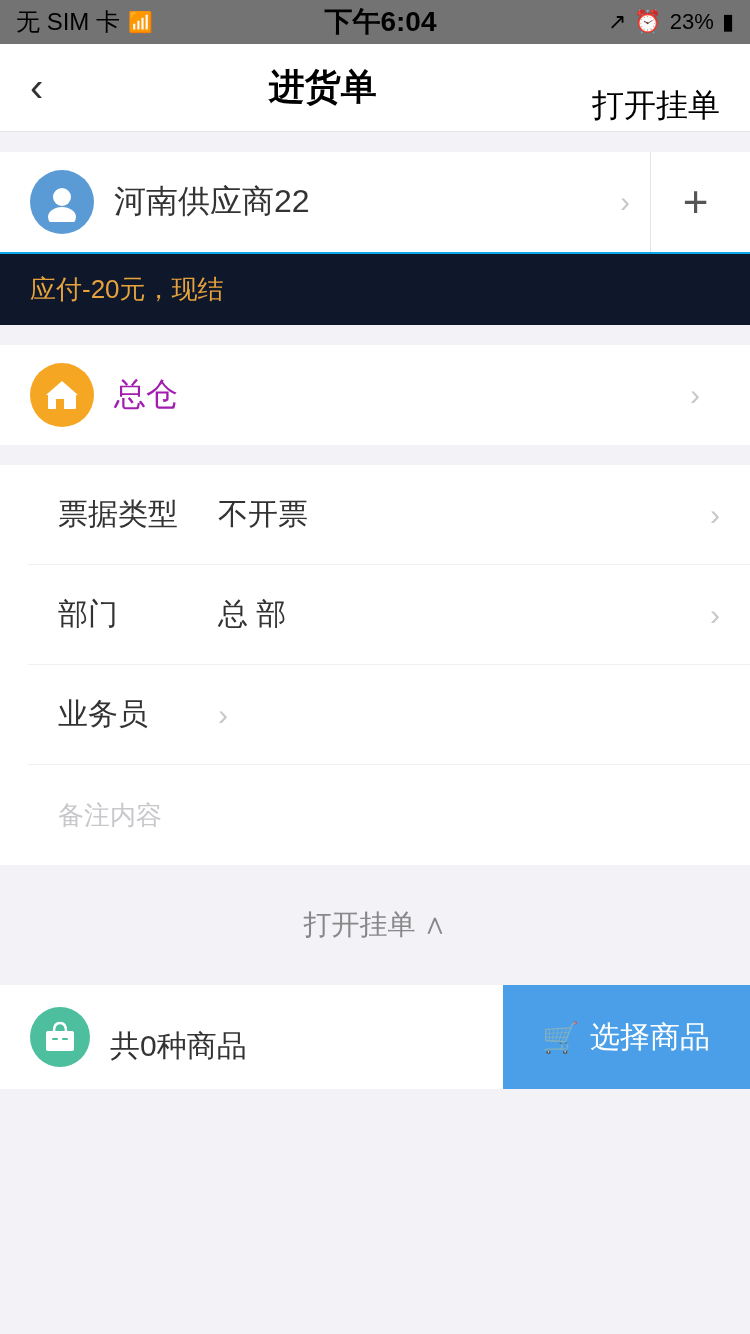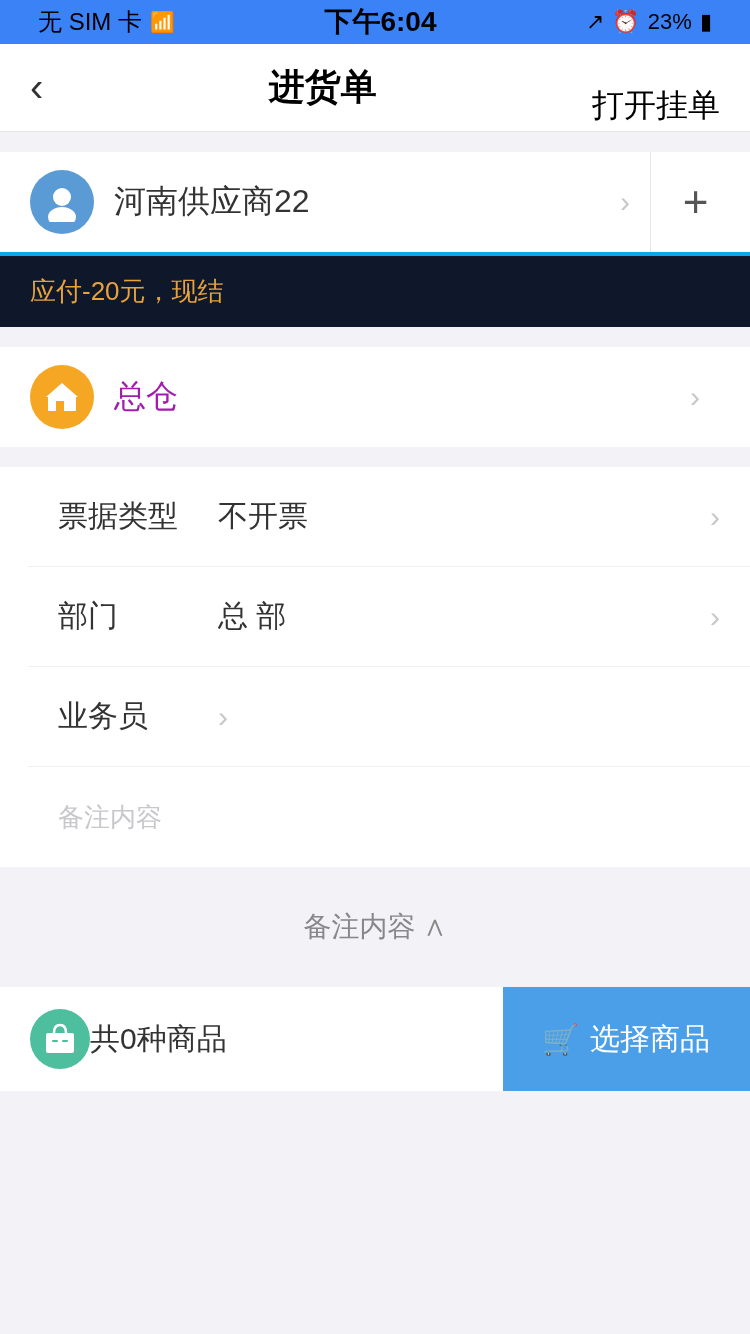--- a/index.html
+++ b/index.html
@@ -11,22 +11,22 @@
       background: #f2f2f7;
       font-size: 28px;
     }
 
     
     .status-bar {
       display: flex;
       justify-content: space-between;
       align-items: center;
       height: 44px;
-      padding: 0 38px;
-      background: #3b82f6;
+      padding: 0 16px;
+      background: #737373;
     }
     .status-left {
       font-size: 24px;
       font-weight: 500;
       color: #000;
       display: flex;
       align-items: center;
       gap: 8px;
     }
     .status-center {
@@ -76,21 +76,21 @@
       height: 20px;
       background: #f2f2f7;
     }
 
     
     .supplier-section {
       background: #fff;
       display: flex;
       align-items: center;
       padding: 0 30px;
-      border-bottom: 4px solid #0ea5e9;
+      border-bottom: 2px solid #0ea5e9;
     }
     .supplier-row {
       flex: 1;
       display: flex;
       align-items: center;
       height: 100px;
       cursor: pointer;
     }
     .supplier-avatar {
       width: 64px;
@@ -230,21 +230,22 @@
       background: #fff;
       margin-top: 20px;
       display: flex;
       align-items: center;
       justify-content: space-between;
       padding: 0 0 0 30px;
       height: 104px;
     }
     .product-left {
       display: flex;
-      align-items: center;
+      align-items: flex-end;
+      gap: 20px;
     }
     .product-icon {
       width: 60px;
       height: 60px;
       border-radius: 50%;
       background: #4dbf9e;
       display: flex;
       align-items: center;
       justify-content: center;
     }
@@ -355,21 +356,21 @@
     <div class="form-chevron">›</div>
   </div>
 
   <div class="form-row">
     <div class="form-placeholder">备注内容</div>
   </div>
 
 </div>
 
 <div class="collapse-row">
-  <span class="collapse-text">备注内容 ∧</span>
+  <span class="collapse-text">打开挂单 ∧</span>
 </div>
 
 <div class="product-section">
   <div class="product-left">
     <div class="product-icon">
       <svg viewBox="0 0 36 36" xmlns="http://www.w3.org/2000/svg">
         <rect x="4" y="12" width="28" height="20" rx="2" fill="#fff"></rect>
         <path d="M12 12 Q12 4 18 4 Q24 4 24 12" stroke="#fff" stroke-width="2.5" fill="none"></path>
         <rect x="10" y="19" width="6" height="2" rx="1" fill="#4dbf9e"></rect>
         <rect x="20" y="19" width="6" height="2" rx="1" fill="#4dbf9e"></rect>

